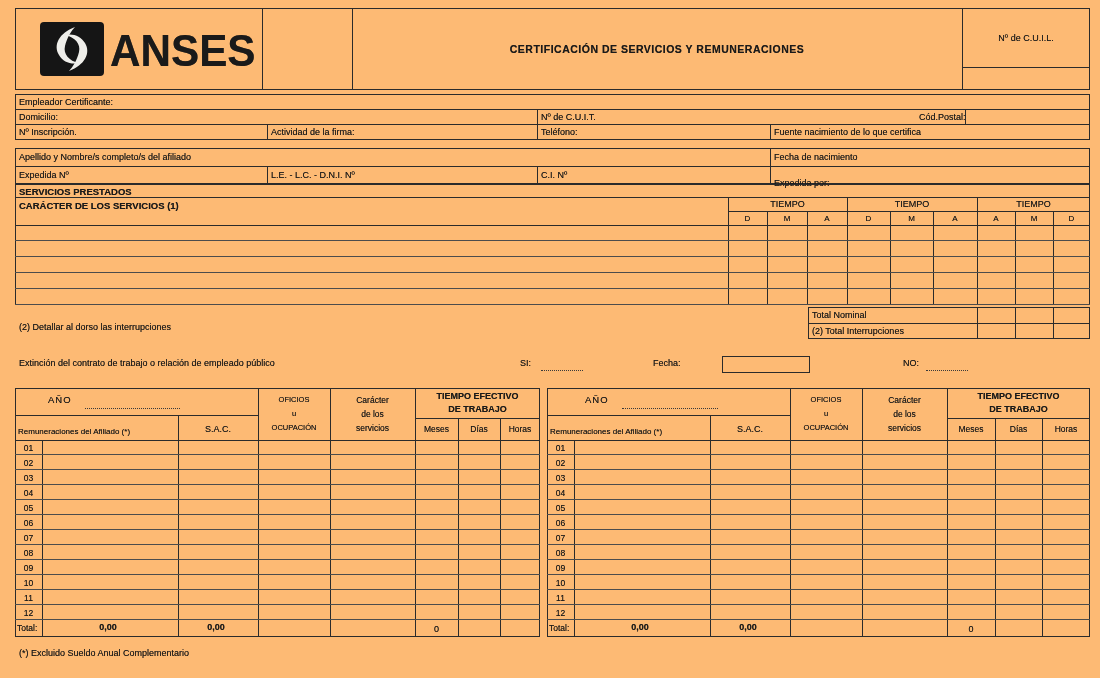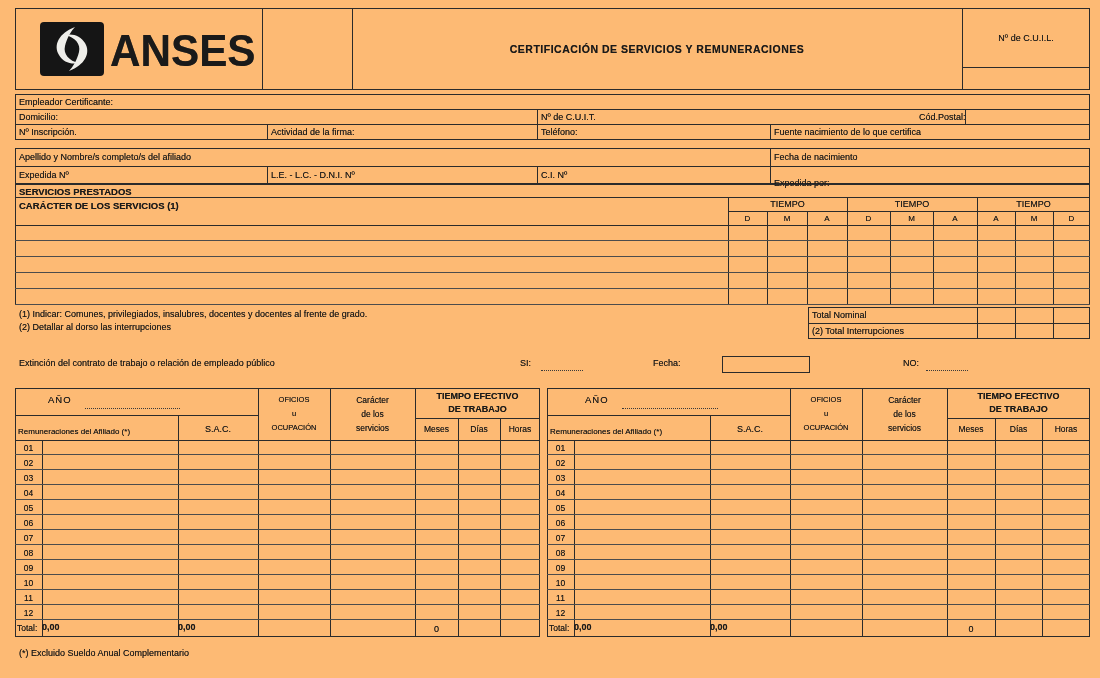--- a/index.html
+++ b/index.html
@@ -15,21 +15,21 @@
   .lbl{position:absolute;font-size:9px;white-space:nowrap;line-height:11px}
   .c{display:flex;align-items:center;justify-content:center;text-align:center}
   .pre{white-space:pre-line}
   .b{font-weight:bold}
   .brand{font-size:44px;font-weight:700;letter-spacing:0px;transform:scaleX(.96);transform-origin:left center}
   .title{font-size:10.5px;font-weight:bold;letter-spacing:.5px}
   .small{font-size:8px}
   .num{position:absolute;font-size:8.5px;display:flex;align-items:center;justify-content:center}
   .rows16{position:absolute;background:repeating-linear-gradient(to bottom,transparent 0 15px,#4c4c4c 15px 16px)}
   .rows15{position:absolute;background:repeating-linear-gradient(to bottom,transparent 0 14px,#4c4c4c 14px 15px)}
-  .val{position:absolute;font-size:9px;font-weight:bold;text-align:left}
+  .val{position:absolute;font-size:9px;font-weight:bold;text-align:center}
 </style>
 </head>
 <body>
 
 <div class="page">
 
   <div class="box" style="left:15px;top:8px;width:1075px;height:82px"></div>
   <div class="vl" style="left:262px;top:8px;height:82px"></div>
   <div class="vl" style="left:352px;top:8px;height:82px"></div>
   <div class="vl" style="left:962px;top:8px;height:82px"></div>
@@ -114,21 +114,20 @@
   <div class="rows16" style="left:15px;top:225px;width:1075px;height:80px"></div>
 
   <div class="box" style="left:808px;top:307px;width:282px;height:32px"></div>
   <div class="hl" style="left:808px;top:323px;width:282px"></div>
   <div class="vl" style="left:977px;top:307px;height:32px"></div>
   <div class="vl" style="left:1015px;top:307px;height:32px"></div>
   <div class="vl" style="left:1053px;top:307px;height:32px"></div>
   <div class="lbl" style="left:812px;top:310px">Total Nominal</div>
   <div class="lbl" style="left:812px;top:326px">(2) Total Interrupciones</div>
 
-  <div class="lbl" style="left:19px;top:309px">(1) Indicar: Comunes, privilegiados, insalubres, docentes y docentes al frente de grado.</div>
   <div class="lbl" style="left:19px;top:322px">(2) Detallar al dorso las interrupciones</div>
 
   <div class="lbl" style="left:19px;top:358px">Extinción del contrato de trabajo o relación de empleado público</div>
   <div class="lbl" style="left:520px;top:358px">SI:</div>
   <div class="hl dot" style="left:541px;top:370px;width:42px"></div>
   <div class="lbl" style="left:653px;top:358px">Fecha:</div>
   <div class="box" style="left:722px;top:356px;width:88px;height:17px"></div>
   <div class="lbl" style="left:903px;top:358px">NO:</div>
   <div class="hl dot" style="left:926px;top:370px;width:42px"></div>
 

